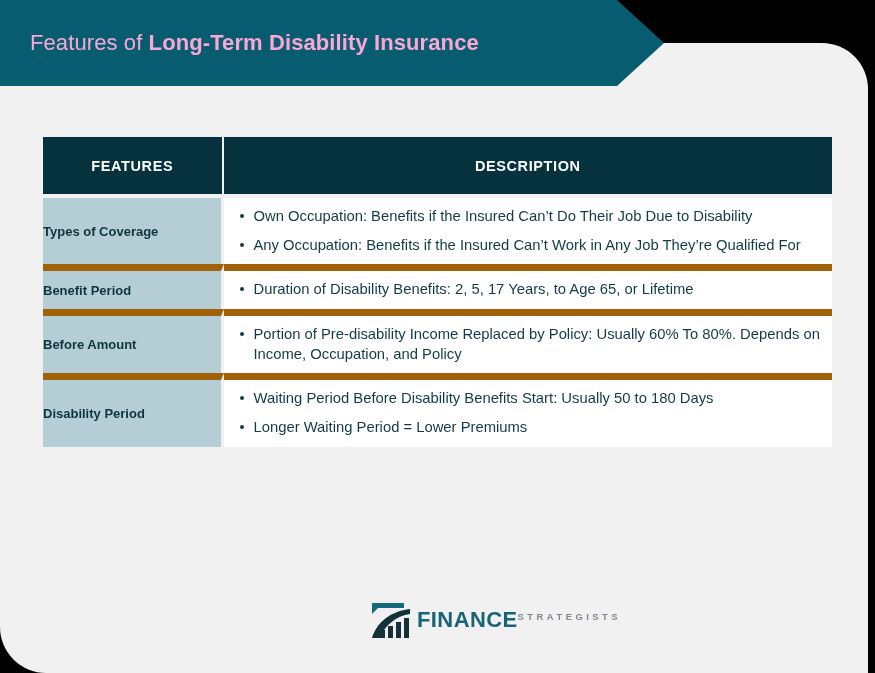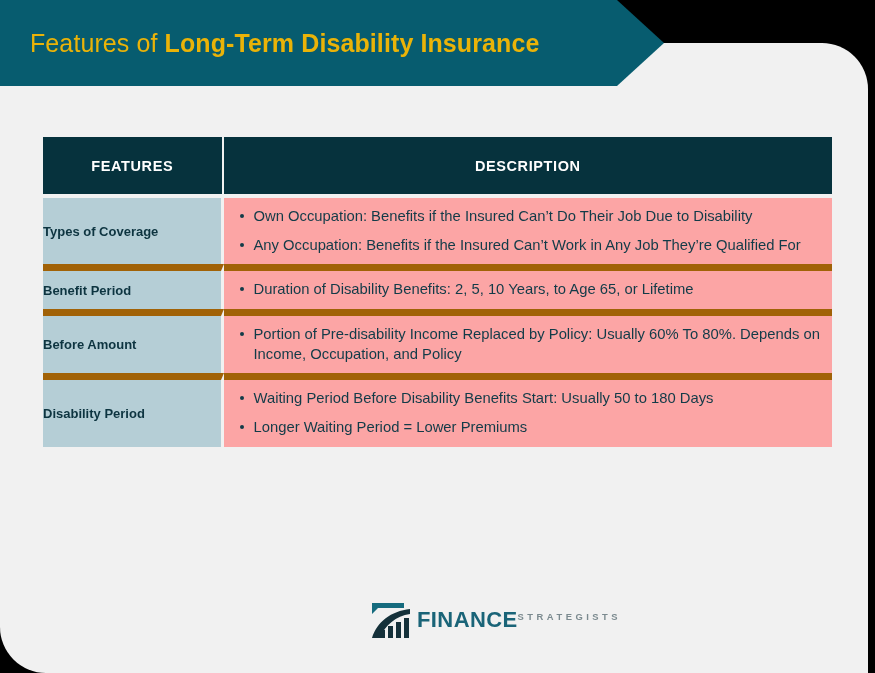--- a/index.html
+++ b/index.html
@@ -39,22 +39,22 @@
     top: 0;
     width: 664px;
     height: 86px;
     background: #075c6f;
     -webkit-clip-path: polygon(0 0, 617px 0, 664px 43px, 617px 86px, 0 86px);
     clip-path: polygon(0 0, 617px 0, 664px 43px, 617px 86px, 0 86px);
     display: flex;
     align-items: center;
   }
   .banner-title {
-    color: #eab308;
-    font-size: 25px;
+    color: #f9a8d4;
+    font-size: 22px;
     font-weight: 400;
     letter-spacing: 0.1px;
     margin-left: 30px;
     white-space: nowrap;
   }
   .banner-title b {
     font-weight: 700;
   }
 
   
@@ -100,21 +100,21 @@
     background: #b5ced6;
     color: #0d3440;
     font-size: 13px;
     font-weight: 700;
     padding: 10px 0 10px 12px;
     border-right: 3px solid #f1f1f1;
     width: 178px;
   }
 
   .cell-desc {
-    background: #fca5a5;
+    background: #ffffff;
     padding: 14px 18px 14px 0;
   }
 
   .bullets {
     margin: 0;
     padding: 0;
     list-style: none;
   }
   .bullets li {
     position: relative;
@@ -199,21 +199,21 @@
             <li>Own Occupation: Benefits if the Insured Can’t Do Their Job Due to Disability</li>
             <li>Any Occupation: Benefits if the Insured Can’t Work in Any Job They’re Qualified For</li>
           </ul>
         </td>
       </tr>
 
       <tr class="trow">
         <td class="cell-feature">Benefit Period</td>
         <td class="cell-desc">
           <ul class="bullets">
-            <li>Duration of Disability Benefits: 2, 5, 10 Years, to Age 65, or Lifetime</li>
+            <li>Duration of Disability Benefits: 2, 5, 17 Years, to Age 65, or Lifetime</li>
           </ul>
         </td>
       </tr>
 
       <tr class="trow">
         <td class="cell-feature">Before Amount</td>
         <td class="cell-desc">
           <ul class="bullets">
             <li>Portion of Pre-disability Income Replaced by Policy: Usually 60% To 80%. Depends on Income, Occupation, and Policy</li>
           </ul>

